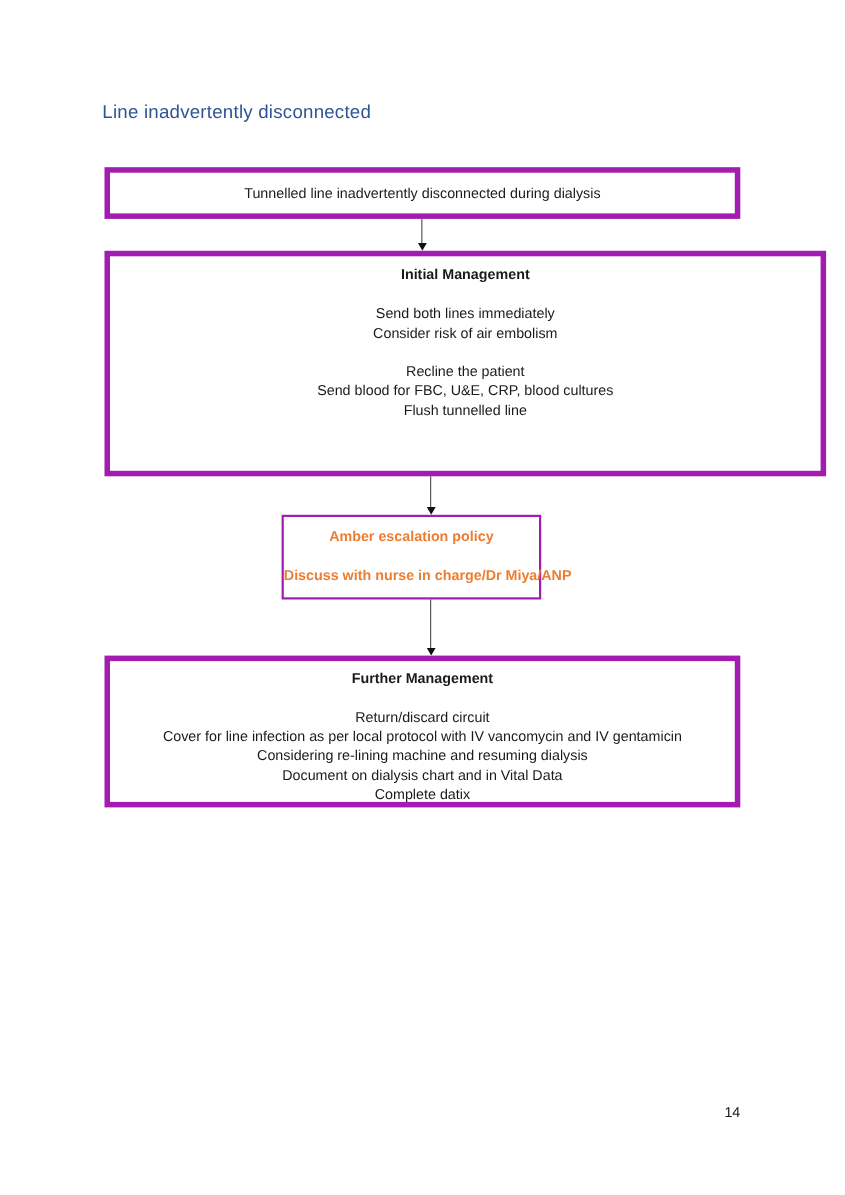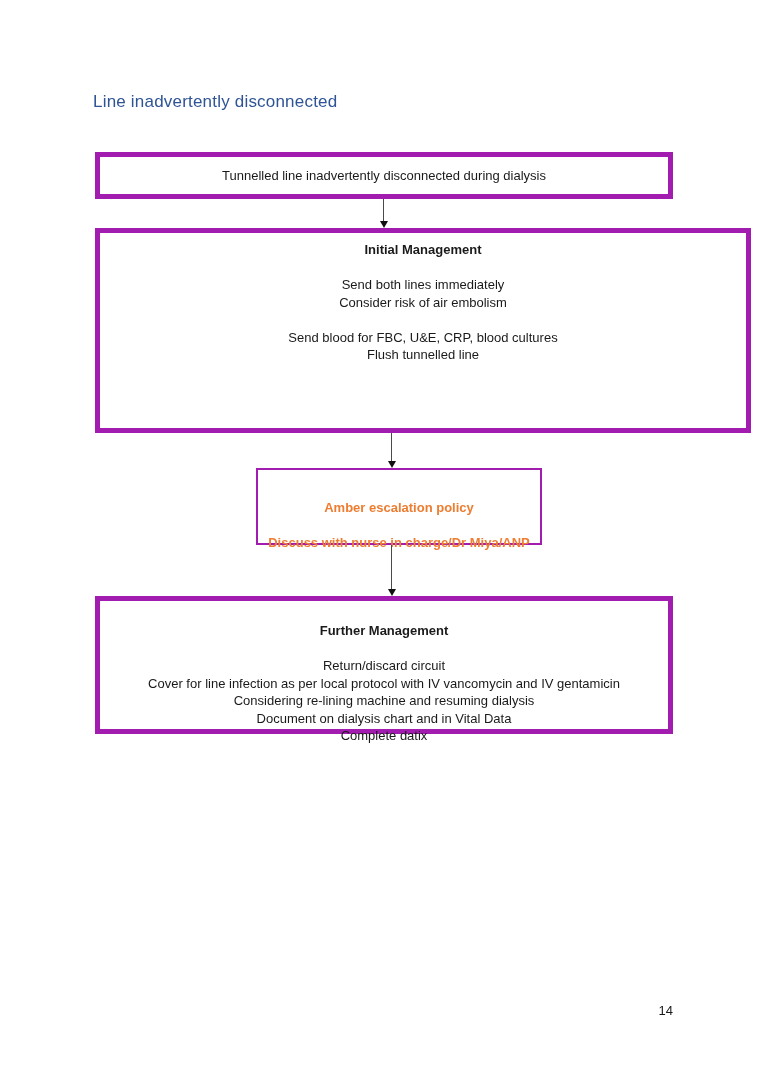--- a/index.html
+++ b/index.html
@@ -47,35 +47,35 @@
   .box-initial {
     left: 95px;
     top: 228px;
     width: 656px;
     height: 205px;
     padding-top: 8px;
   }
   .box-amber {
     left: 256px;
     top: 468px;
-    width: 286px;
+    width: 236px;
     height: 77px;
     border-width: 2px;
-    padding-top: 29px;
+    padding-top: 9px;
   }
   .box-amber .line {
     font-weight: 700;
     color: #ED7D31;
   }
   .box-further {
     left: 95px;
     top: 596px;
     width: 578px;
     height: 138px;
-    padding-top: 21px;
+    padding-top: 7px;
   }
   .line {
     height: 17.5px;
     white-space: nowrap;
   }
   .line.heading {
     font-weight: 700;
   }
   .line.spacer {
     height: 17.5px;
@@ -125,20 +125,21 @@
     <div class="arrow-line"></div>
     <div class="arrow-head"></div>
   </div>
 
   <div class="flow-box box-initial">
     <div class="line heading">Initial Management</div>
     <div class="line spacer"></div>
     <div class="line">Send both lines immediately</div>
     <div class="line">Consider risk of air embolism</div>
     <div class="line spacer"></div>
+    <div class="line">Recline the patient</div>
     <div class="line">Send blood for FBC, U&amp;E, CRP, blood cultures</div>
     <div class="line">Flush tunnelled line</div>
   </div>
 
   <div class="flow-arrow arrow-2">
     <div class="arrow-line"></div>
     <div class="arrow-head"></div>
   </div>
 
   <div class="flow-box box-amber">

